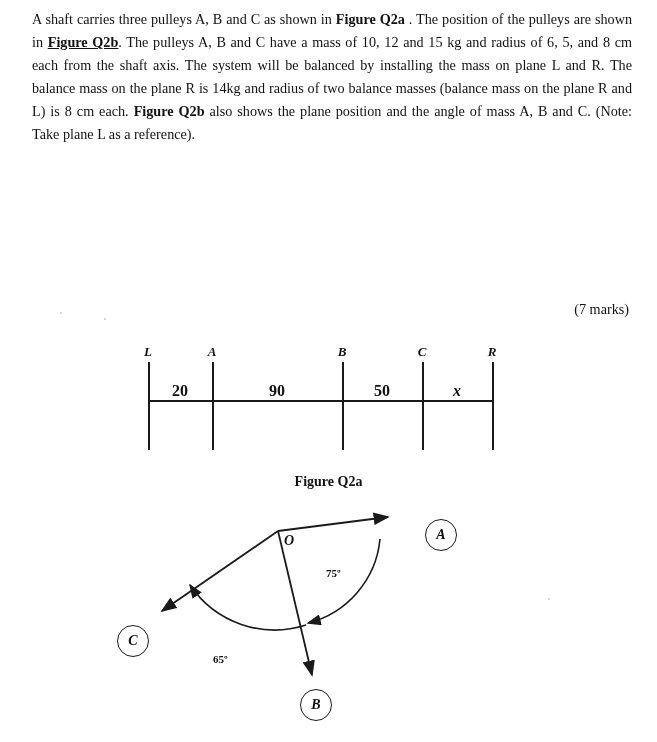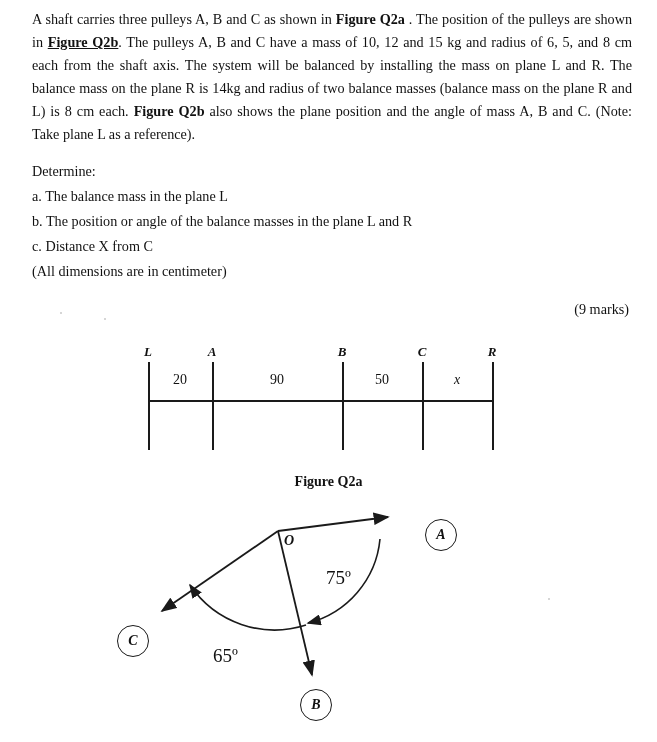--- a/index.html
+++ b/index.html
@@ -77,23 +77,23 @@
   .vlab {
     position: absolute;
     font-size: 13px;
     font-style: italic;
     font-weight: bold;
     top: -4px;
     transform: translateX(-50%);
   }
   .dimlab {
     position: absolute;
-    font-size: 14px;
-    font-weight: normal;
-    top: 24px;
+    font-size: 16px;
+    font-weight: bold;
+    top: 34px;
     transform: translateX(-50%);
   }
   .dimlab.ital { font-style: italic; }
   .figcap {
     position: absolute;
     left: 0;
     width: 657px;
     text-align: center;
     font-size: 14px;
     font-weight: bold;
@@ -118,22 +118,22 @@
     display: flex;
     align-items: center;
     justify-content: center;
     font-size: 14px;
     font-weight: bold;
     font-style: italic;
     background: #fff;
   }
   .anglab {
     position: absolute;
-    font-size: 19px;
-    font-weight: normal;
+    font-size: 11px;
+    font-weight: bold;
   }
   .olab {
     position: absolute;
     font-size: 14px;
     font-weight: bold;
     font-style: italic;
   }
   .specks { position: absolute; left:0; top:0; width:657px; height:742px; pointer-events:none; }
   .speck { position: absolute; width: 2px; height: 2px; background: #c9c9c9; border-radius: 50%; }
 </style>
@@ -141,30 +141,23 @@
 <body>
 
 <div class="page">
 
   <div class="qtext">
     <p>
       <span>A shaft carries three pulleys A, B and C as shown in </span><span class="b">Figure Q2a</span><span> . The position of the pulleys are shown in </span><span class="b u">Figure Q2b</span><span>. The pulleys A, B and C have a mass of 10, 12 and 15 kg and radius of 6, 5, and 8 cm each from the shaft axis. The system will be balanced by installing the mass on plane L and R. The balance mass on the plane R is 14kg and radius of two balance masses (balance mass on the plane R and L) is 8 cm each.  </span><span class="b">Figure Q2b</span><span> also shows the plane position and the angle of mass A, B and C. (Note: Take plane L as a reference).</span>
     </p>
   </div>
 
-  <div class="list">
-    <p>Determine:</p>
-    <p>a. The balance mass in the plane L</p>
-    <p>b. The position or angle of the balance masses in the plane L and R</p>
-    <p>c. Distance X from C</p>
-    <p>(All dimensions are in centimeter)</p>
-  </div>
 
   <div class="marks">
-    <div>(9 marks)</div>
+    <div>(7 marks)</div>
   </div>
 
   <div class="figA">
     <div class="hline" style="left:28px; width:344px;"></div>
 
     <div class="vline" style="left:28px;"></div>
     <div class="vline" style="left:92px;"></div>
     <div class="vline" style="left:222px;"></div>
     <div class="vline" style="left:302px;"></div>
     <div class="vline" style="left:372px;"></div>
@@ -198,21 +191,21 @@
       <line x1="178" y1="26" x2="212" y2="170" stroke="#1a1a1a" stroke-width="1.8" marker-end="url(#arrowhead)"></line>
 
       <path d="M 280 34 A 96 96 0 0 1 208 118" fill="none" stroke="#1a1a1a" stroke-width="1.6" marker-end="url(#arrowhead)"></path>
 
       <path d="M 206 120 A 102 102 0 0 1 90 80" fill="none" stroke="#1a1a1a" stroke-width="1.6" marker-end="url(#arrowhead)"></path>
     </svg>
 
     <div class="olab" style="left:184px; top:28px;">O</div>
 
     <div class="anglab" style="left:226px; top:62px;">75º</div>
-    <div class="anglab" style="left:113px; top:140px;">65º</div>
+    <div class="anglab" style="left:113px; top:148px;">65º</div>
 
     <div class="circlab" style="left:325px; top:14px;">A</div>
     <div class="circlab" style="left:200px; top:184px;">B</div>
     <div class="circlab" style="left:17px; top:120px;">C</div>
   </div>
 
   <div class="specks">
     <div class="speck" style="left:60px; top:312px;"></div>
     <div class="speck" style="left:548px; top:598px;"></div>
     <div class="speck" style="left:104px; top:318px;"></div>

